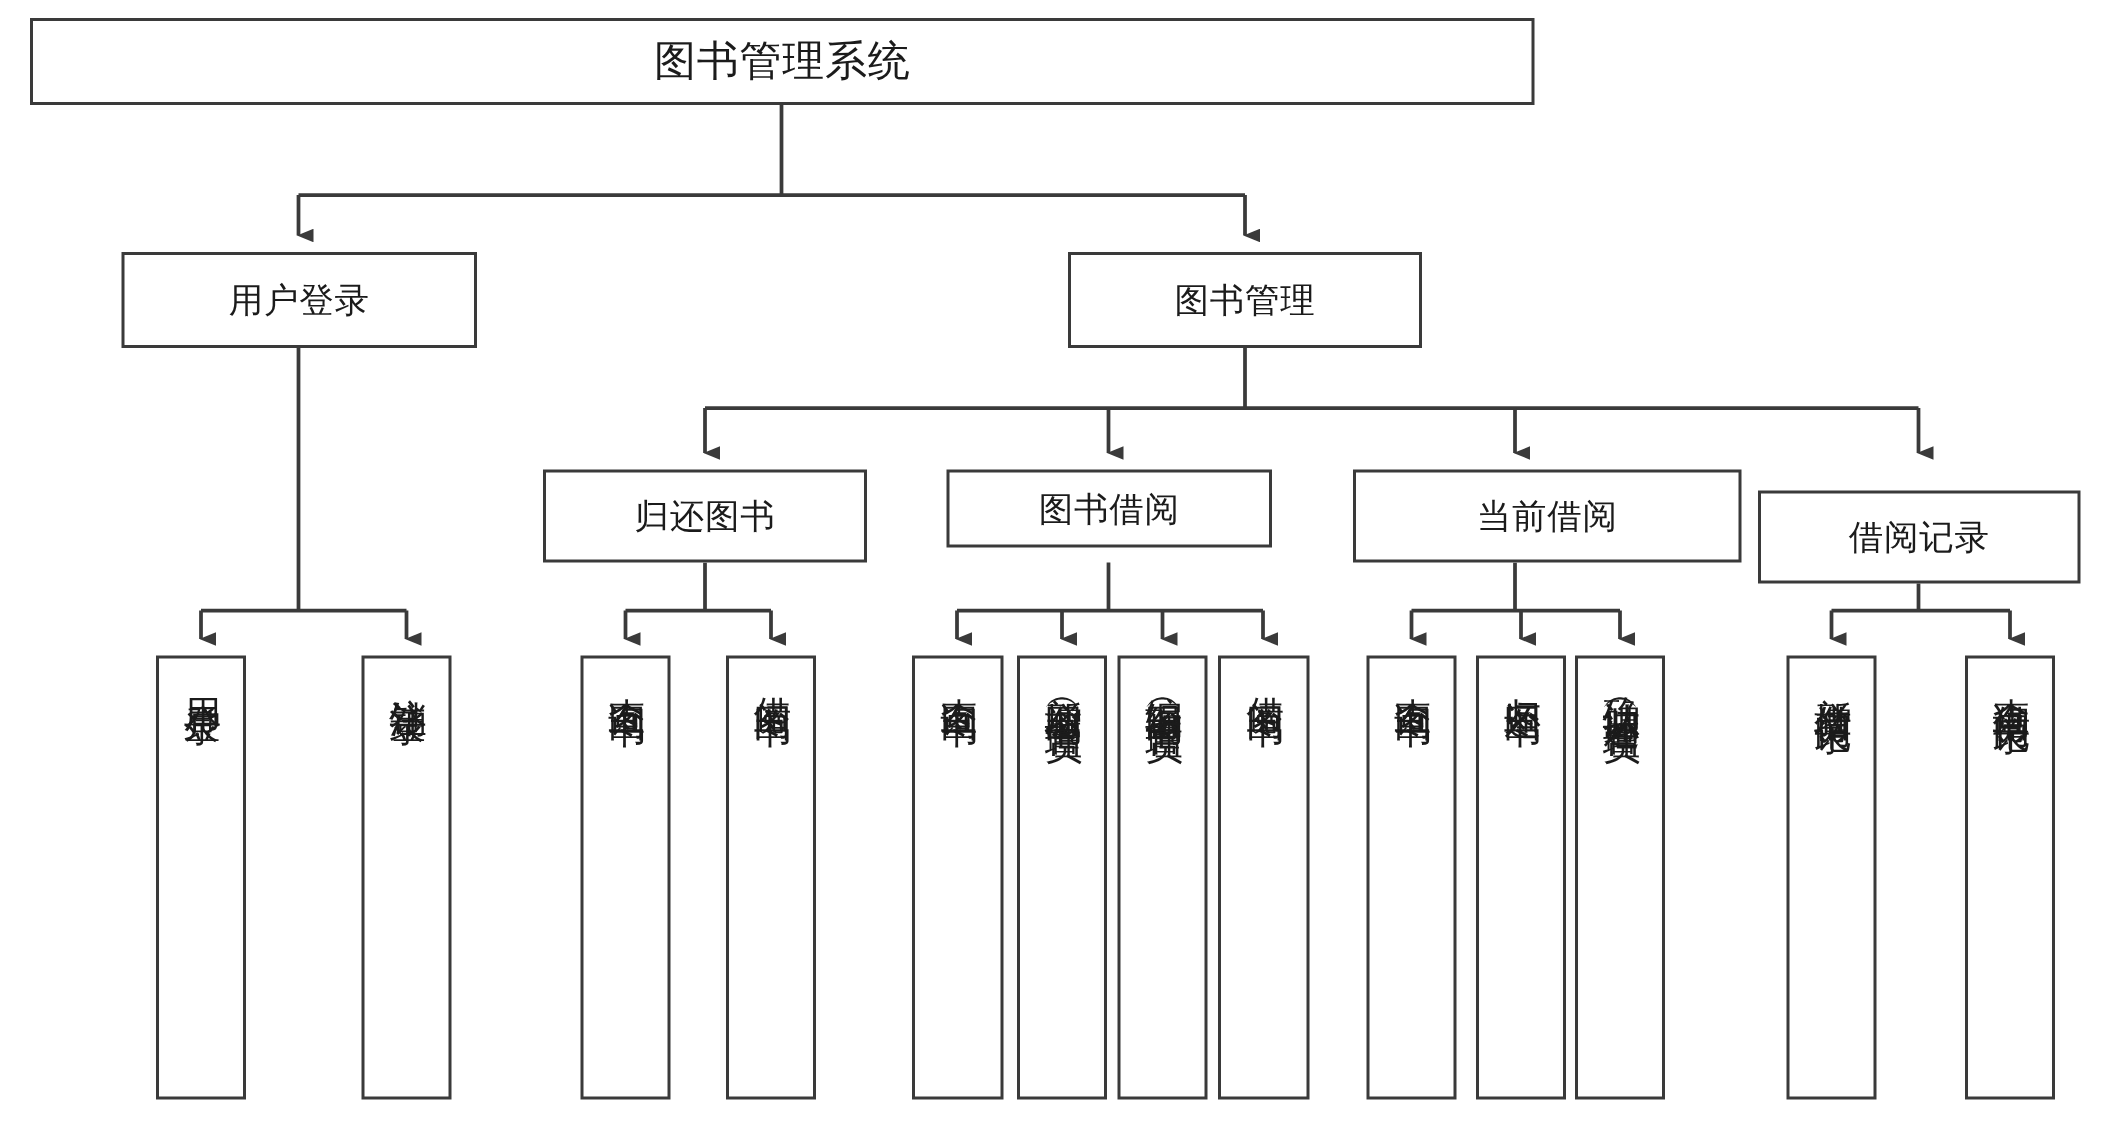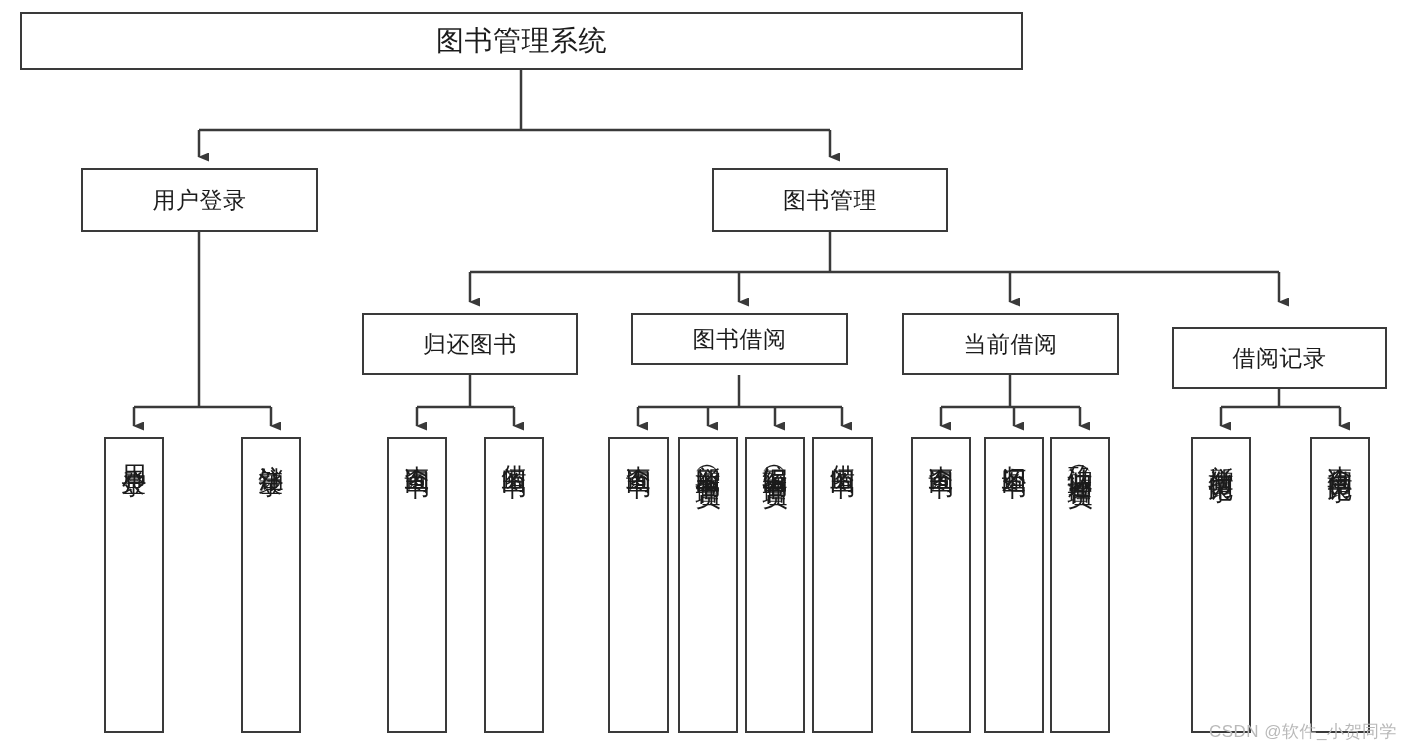--- a/index.html
+++ b/index.html
@@ -132,21 +132,21 @@
       </div>
       <div class="node horiz" style="left: 712px; top: 168px; width: 236px; height: 64px;">
         <span class="label">图书管理</span>
       </div>
       <div class="node horiz" style="left: 362px; top: 313px; width: 216px; height: 62px;">
         <span class="label">归还图书</span>
       </div>
       <div class="node horiz" style="left: 631px; top: 313px; width: 217px; height: 52px;">
         <span class="label">图书借阅</span>
       </div>
-      <div class="node horiz" style="left: 902px; top: 313px; width: 217px; height: 62px;">
+      <div class="node horiz" style="left: 902px; top: 313px; width: 259px; height: 62px;">
         <span class="label">当前借阅</span>
       </div>
       <div class="node horiz" style="left: 1172px; top: 313px; width: 215px; height: 62px; margin-top: 14px;">
         <span class="label">借阅记录</span>
       </div>
       <div class="node vert" style="left: 104px; top: 437px; width: 60px; height: 296px;">
         <span class="label">用户登录</span>
       </div>
       <div class="node vert" style="left: 241px; top: 437px; width: 60px; height: 296px;">
         <span class="label">注销登录</span>
@@ -179,14 +179,13 @@
         <span class="label">确认归还（管理员）</span>
       </div>
       <div class="node vert" style="left: 1191px; top: 437px; width: 60px; height: 296px;">
         <span class="label">新增借阅记录</span>
       </div>
       <div class="node vert" style="left: 1310px; top: 437px; width: 60px; height: 296px;">
         <span class="label">查询借阅记录</span>
       </div>
     </div>
 
-  <div class="watermark">CSDN @软件_小贺同学</div>
 </div>
 
 </body></html>

